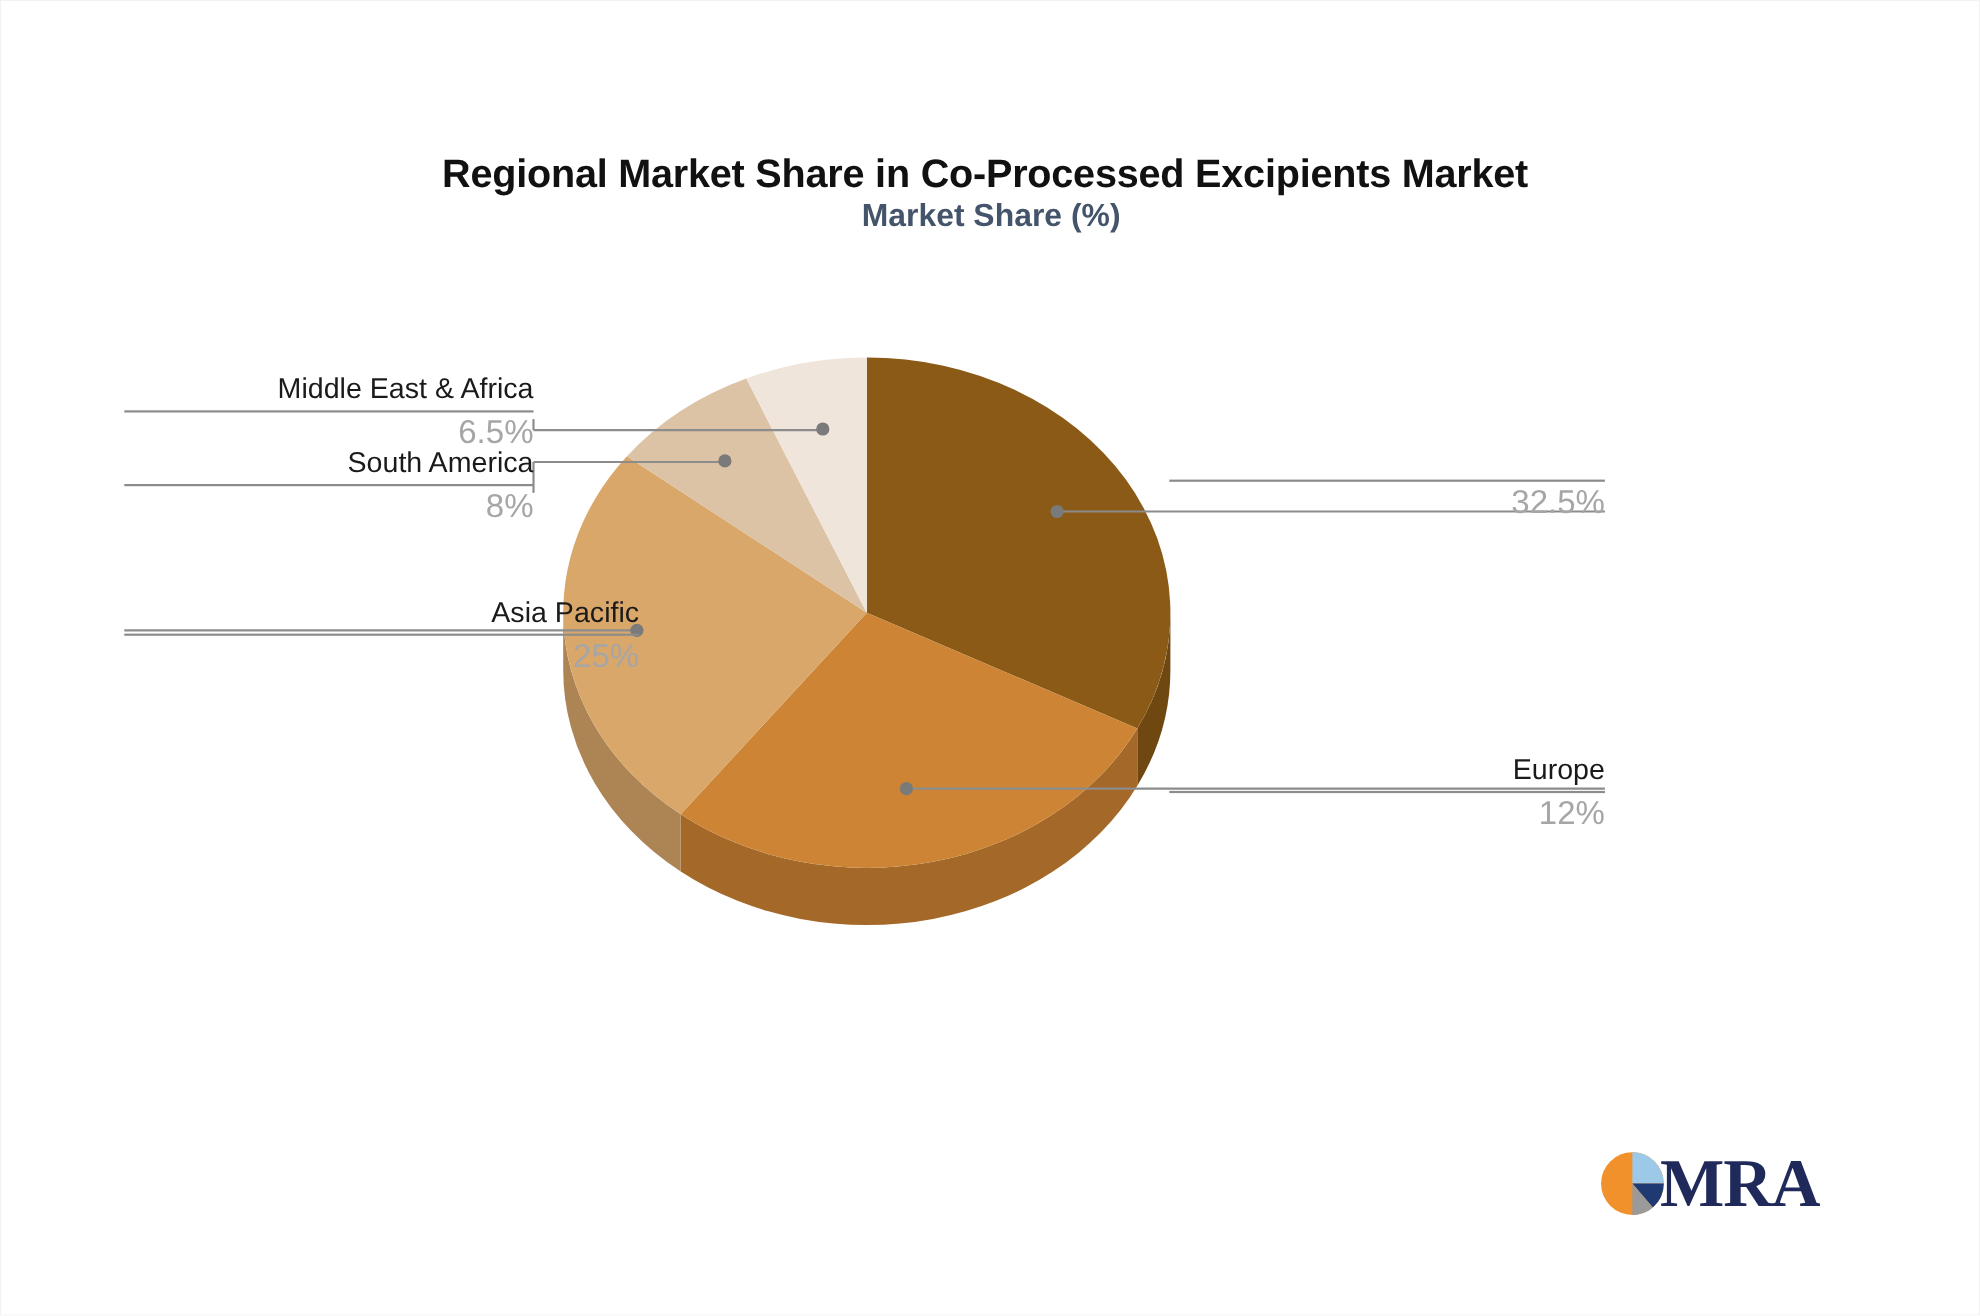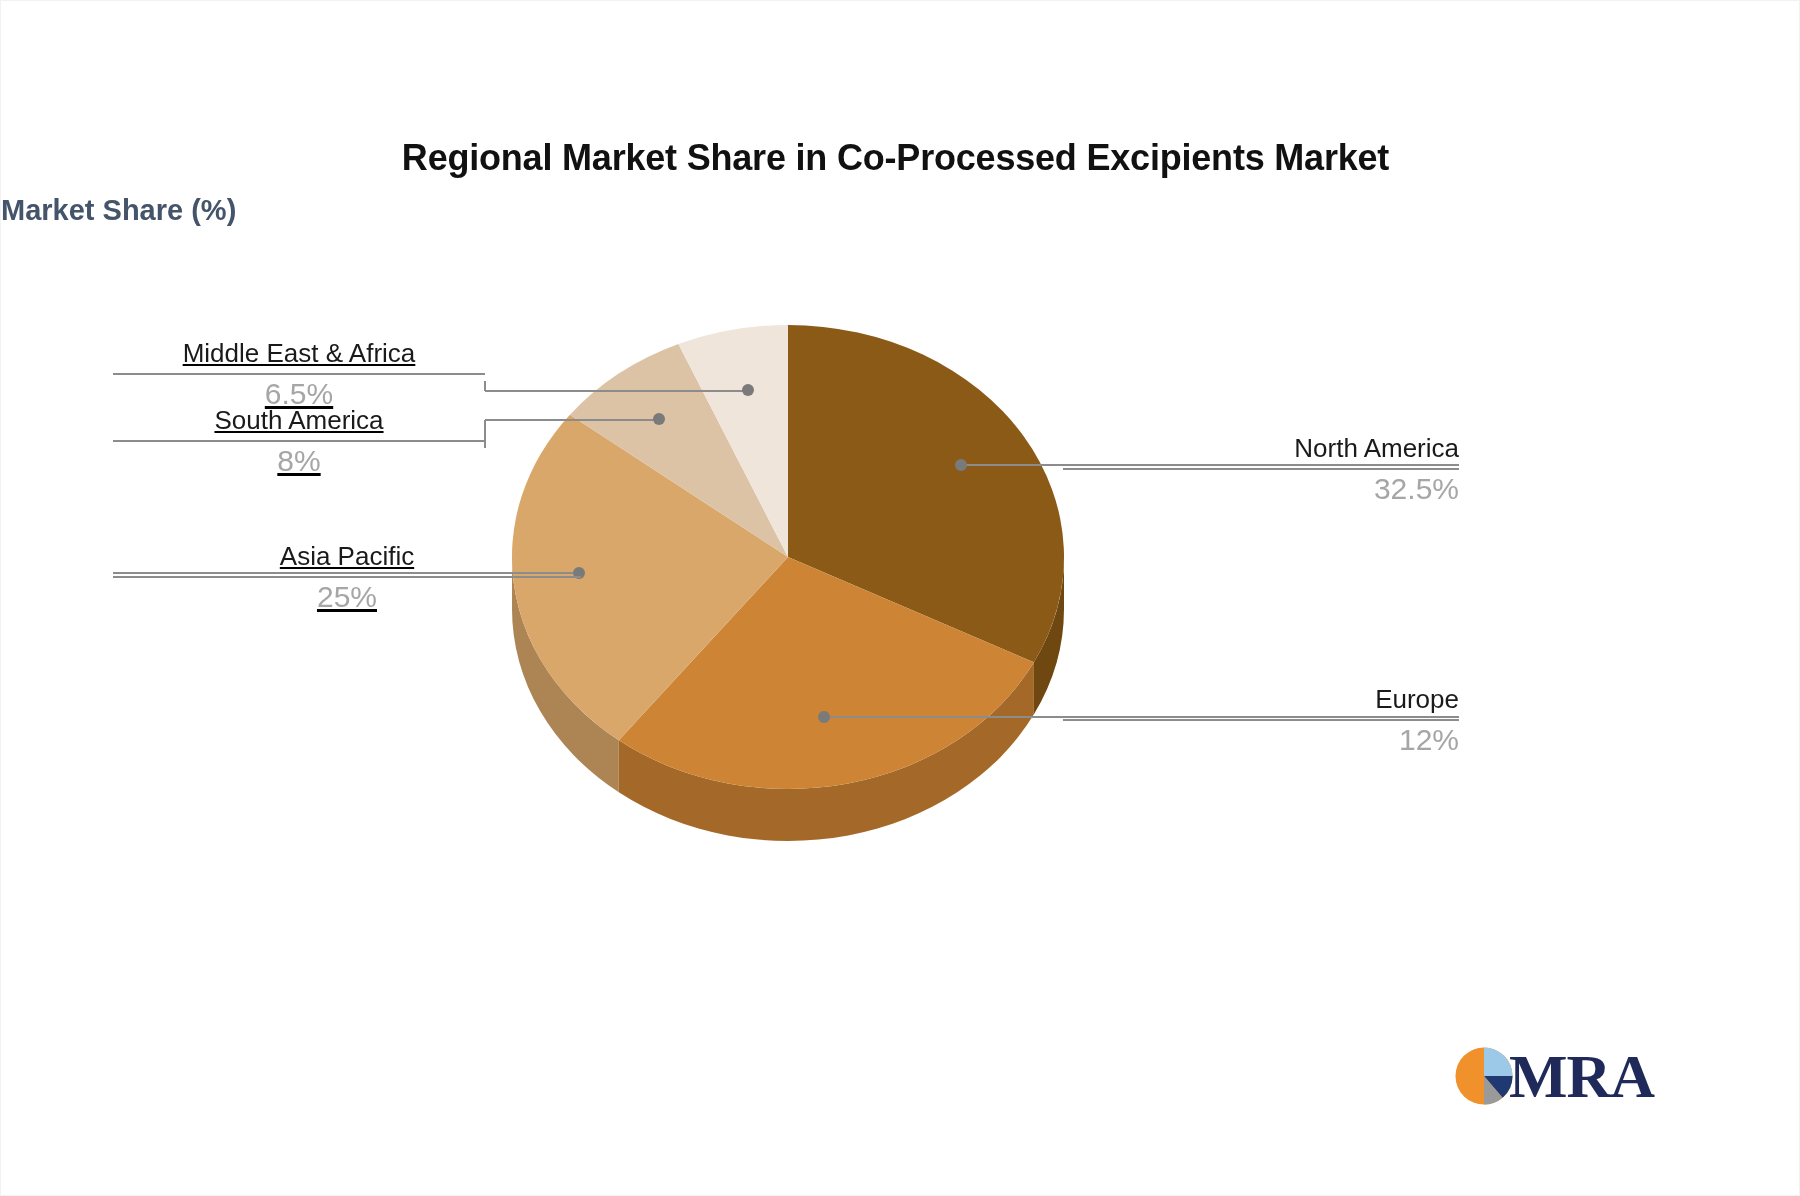--- a/index.html
+++ b/index.html
@@ -23,23 +23,23 @@
     width:1789px;
     text-align:center;
     font-size:36px;
     font-weight:bold;
     color:#111111;
     letter-spacing:-0.2px;
     white-space:nowrap;
   }
   #chart-subtitle {
     position:absolute;
-    left:0; top:193px;
+    left:0; top:179px;
     width:1800px;
-    text-align:left;
+    text-align:center;
     font-size:29px;
     font-weight:bold;
     color:#44546A;
     white-space:nowrap;
   }
 
   
   #pie-stage {
     position:absolute;
     left:0; top:0;
@@ -60,21 +60,21 @@
     font-size:30px;
     color:#a6a6a6;
     white-space:nowrap;
     line-height:32px;
   }
   .callout .rule {
     height:0;
     border-top:2px solid #8c8c8c;
     margin:4px 0 3px 0;
   }
-  .callout.left { text-align:center;text-decoration:underline; }
+  .callout.left { text-align:right; }
   .callout.right { text-align:right; }
 
   
   #mra-logo {
     position:absolute;
     left:1452px; top:1034px;
     width:200px; height:82px;
     display:flex; align-items:center;
   }
   #mra-logo .logo-mark { width:62px; height:62px; flex:0 0 auto; }
@@ -139,21 +139,20 @@
     <div class="value">8%</div>
   </div>
 
   <div class="callout left" style="left:112px; top:539px; width:468px;">
     <div class="name">Asia Pacific</div>
     <div class="rule"></div>
     <div class="value">25%</div>
   </div>
 
   <div class="callout right" style="left:1062px; top:431px; width:396px;">
-    <div class="name">North America</div>
     <div class="rule"></div>
     <div class="value">32.5%</div>
   </div>
 
   <div class="callout right" style="left:1062px; top:682px; width:396px;">
     <div class="name">Europe</div>
     <div class="rule"></div>
     <div class="value">12%</div>
   </div>
 

